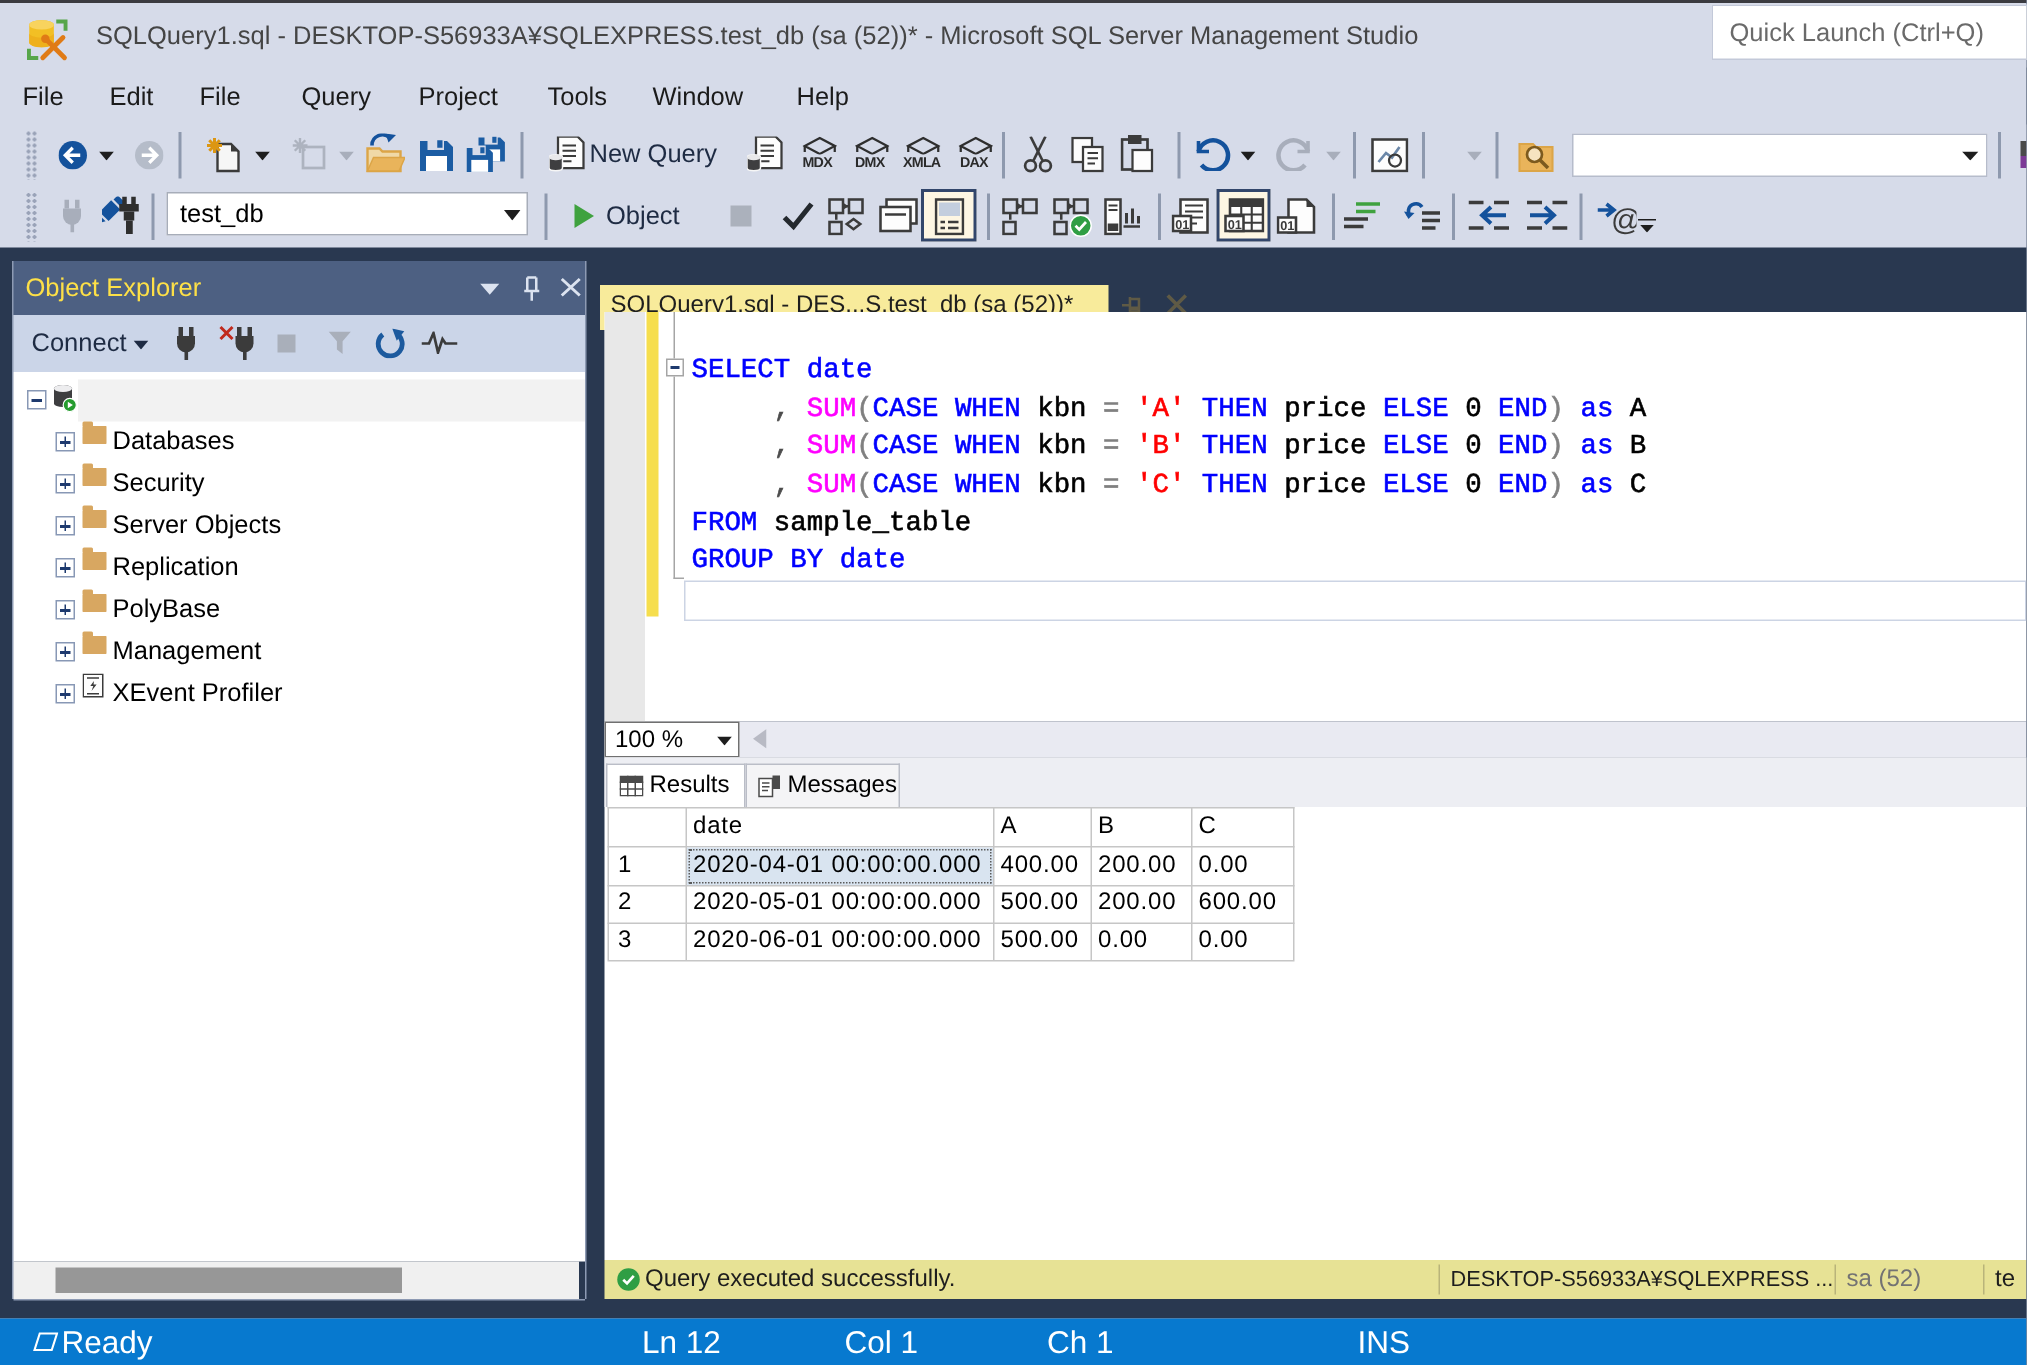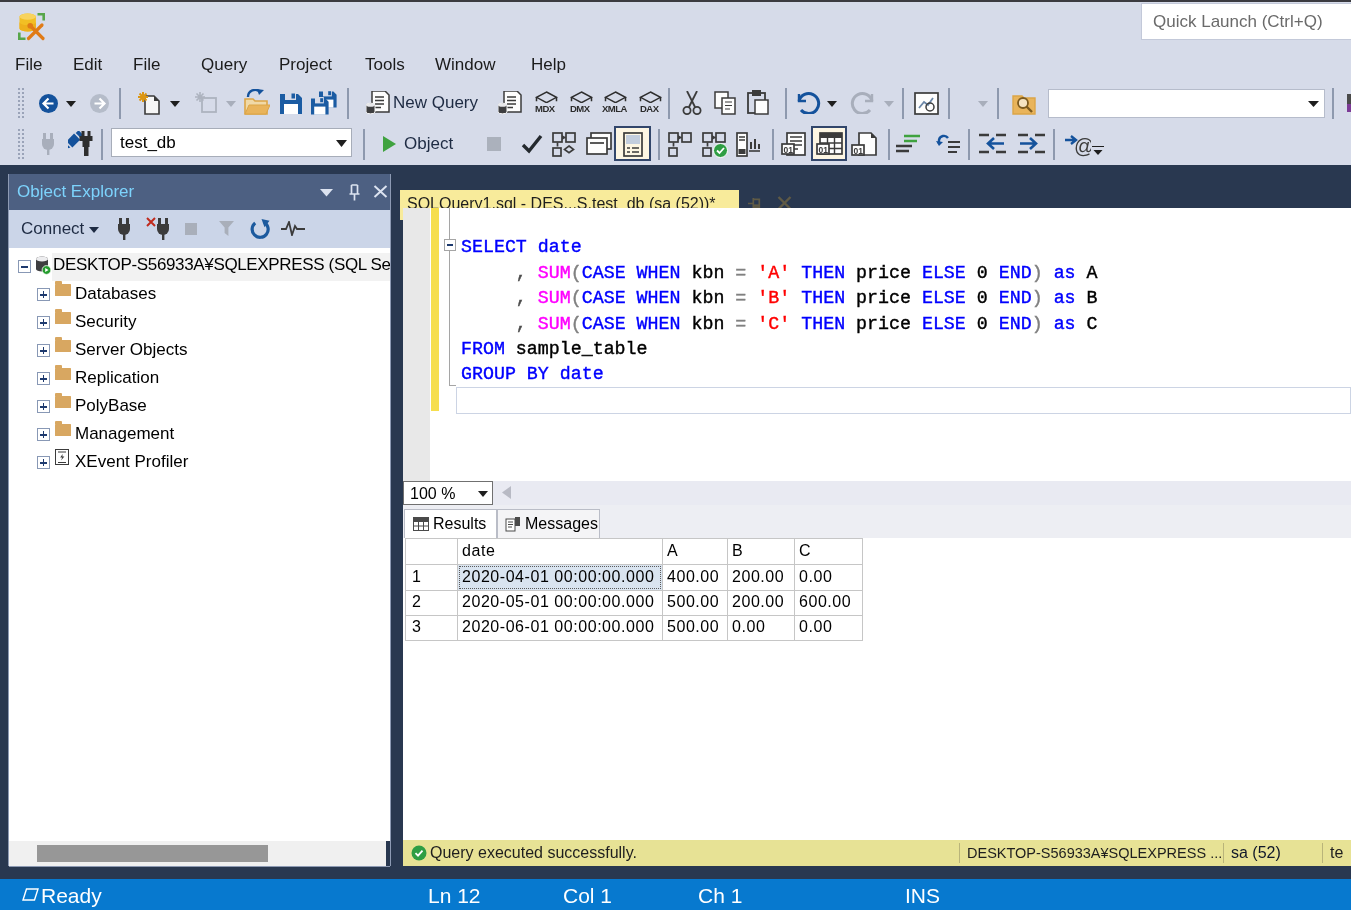--- a/index.html
+++ b/index.html
@@ -33,20 +33,21 @@
     </g>
     <path d="M2.5 4.6 a8.2 3.1 0 0 1 16.4 0 v11.8 a8.2 3.1 0 0 1 -16.4 0 z" fill="#f2bf24"></path>
     <ellipse cx="10.7" cy="4.6" rx="8.2" ry="3.1" fill="#f8d35e"></ellipse>
     <path d="M2.5 10 a8.2 3.1 0 0 0 16.4 0 v6.4 a8.2 3.1 0 0 1 -16.4 0 z" fill="#eeb01c"></path>
     <g stroke="#e07b16" stroke-width="3.2" stroke-linecap="round">
       <path d="M11.5 26.5 L25 13"></path>
       <path d="M13.5 14 L26 26.5"></path>
     </g>
     <circle cx="13.2" cy="13.8" r="2.8" fill="#e07b16"></circle>
   </svg>
+  <div class="abs" style="left:64px;top:12px;font-size:17px;color:#454545;">SQLQuery1.sql - DESKTOP-S56933A¥SQLEXPRESS.test_db (sa (52))* - Microsoft SQL Server Management Studio</div>
 
   <div class="abs" style="left:1141px;top:1px;width:215px;height:37px;background:#ffffff;border:1px solid #c3c9d9;"></div>
   <div class="abs" style="left:1153px;top:10px;font-size:17px;color:#6a6a6a;">Quick Launch (Ctrl+Q)</div>
 </div>
 
 <div class="abs" id="menubar" style="left:0;top:45px;width:1108px;height:38px;background:#d6dbe9;font-size:17px;color:#1b1b1b;">
   <span class="abs" style="left:15px;top:10px;">File</span>
   <span class="abs" style="left:73px;top:10px;">Edit</span>
   <span class="abs" style="left:133px;top:10px;">File</span>
   <span class="abs" style="left:201px;top:10px;">Query</span>
@@ -405,21 +406,21 @@
   <svg class="abs" style="left:1092px;top:22px;" width="12" height="9" viewBox="0 0 12 9">
       <path d="M0 0 h12" stroke="#1e1e1e" stroke-width="2"></path>
       <path d="M1.5 4 L6 9 L10.5 4 z" fill="#1e1e1e"></path>
     </svg>
 </div>
 
 <div class="abs nav" style="left:0;top:165px;width:1351px;height:714px;"></div>
 
 <div class="abs" id="oe" style="left:9px;top:174px;width:381px;height:692px;box-shadow:-1px 0 0 #8d9ab3, 1px 0 0 #8d9ab3, 0 1px 0 #8d9ab3;">
   <div class="abs" style="left:0;top:0;width:381px;height:36px;background:#4d6082;">
-    <div class="abs" style="left:8px;top:8px;font-size:17px;color:#7dd3fc;">Object Explorer</div>
+    <div class="abs" style="left:8px;top:8px;font-size:17px;color:#fde047;">Object Explorer</div>
     <svg class="abs" style="left:311px;top:15px;" width="13" height="8" viewBox="0 0 13 8">
         <path d="M0 0 h13 L6.5 7.5 z" fill="#dce3f0"></path>
       </svg>
     <svg class="abs" style="left:340px;top:10px;" width="11" height="17" viewBox="0 0 11 17">
         <g stroke="#dce3f0" stroke-width="1.7" fill="none">
           <path d="M2.5 1 h6 M2.5 1 v9 M8.5 1 v9 M0.5 10 h10 M5.5 10 v6.5"></path>
         </g>
       </svg>
     <svg class="abs" style="left:364px;top:11px;" width="15" height="13" viewBox="0 0 15 13">
         <path d="M1.5 1 L13.5 12 M13.5 1 L1.5 12" stroke="#dce3f0" stroke-width="2"></path>
@@ -470,21 +471,20 @@
     <div class="abs" style="left:43px;top:5px;width:338px;height:28px;background:#f2f2f2;"></div>
     <div class="abs" style="left:9px;top:12px;width:13px;height:13px;background:#fff;border:1px solid #8898b5;">
       <div class="abs" style="left:2px;top:5px;width:7px;height:1.6px;background:#1e3a6e;"></div>
     </div>
     <svg class="abs" style="left:26px;top:8px;" width="16" height="19" viewBox="0 0 16 19">
       <path d="M1 3 a6 2.4 0 0 1 12 0 v10 a6 2.4 0 0 1 -12 0 z" fill="#3e3e40"></path>
       <ellipse cx="7" cy="3" rx="6" ry="2.4" fill="#ededef"></ellipse>
       <circle cx="11.5" cy="14" r="4.4" fill="#259c2e" stroke="#fff" stroke-width="0.8"></circle>
       <path d="M10.2 11.9 l3.4 2.1 -3.4 2.1 z" fill="#ffffff"></path>
     </svg>
-    <div class="abs" style="left:44px;top:7px;white-space:nowrap;letter-spacing:-0.35px;">DESKTOP-S56933A¥SQLEXPRESS (SQL Se</div>
 
     <div class="tnode" style="top:33px;">
         <span class="pbox"></span>
         <span class="folder"></span>
         <span class="tlabel">Databases</span>
       </div>
     <div class="tnode" style="top:61px;">
         <span class="pbox"></span>
         <span class="folder"></span>
         <span class="tlabel">Security</span>
@@ -630,21 +630,21 @@
 
 <div class="abs" id="infobar" style="left:403px;top:840px;width:948px;height:26px;background:#e7e295;">
   <svg class="abs" style="left:8px;top:5px;" width="16" height="16" viewBox="0 0 16 16">
     <circle cx="8" cy="8" r="7.5" fill="#2f9e44"></circle>
     <path d="M4.5 8.2 L7 10.6 L11.5 5.6" fill="none" stroke="#ffffff" stroke-width="1.8"></path>
   </svg>
   <div class="abs" style="left:27px;top:4px;font-size:16px;color:#1e1e1e;">Query executed successfully.</div>
   <div class="abs" style="left:556px;top:3px;width:1px;height:20px;background:#b9b47a;"></div>
   <div class="abs" style="left:564px;top:5px;font-size:14.5px;color:#1e1e1e;">DESKTOP-S56933A¥SQLEXPRESS ...</div>
   <div class="abs" style="left:820px;top:3px;width:1px;height:20px;background:#b9b47a;"></div>
-  <div class="abs" style="left:828px;top:4px;font-size:16px;color:#0f172a;">sa (52)</div>
+  <div class="abs" style="left:828px;top:4px;font-size:16px;color:#737373;">sa (52)</div>
   <div class="abs" style="left:919px;top:3px;width:1px;height:20px;background:#b9b47a;"></div>
   <div class="abs" style="left:927px;top:4px;font-size:16px;color:#1e1e1e;">te</div>
 </div>
 
 <div class="abs" id="statusbar" style="left:0;top:879px;width:1351px;height:31px;background:#0779cf;color:#ffffff;font-size:21px;">
   <svg class="abs" style="left:22px;top:9px;" width="17" height="13" viewBox="0 0 17 13">
       <path d="M4.5 1 h11.5 l-3.5 11 h-11.5 z" fill="none" stroke="#ffffff" stroke-width="1.4"></path>
     </svg>
   <div class="abs" style="left:41px;top:5px;">Ready</div>
   <div class="abs" style="left:428px;top:5px;">Ln 12</div>

